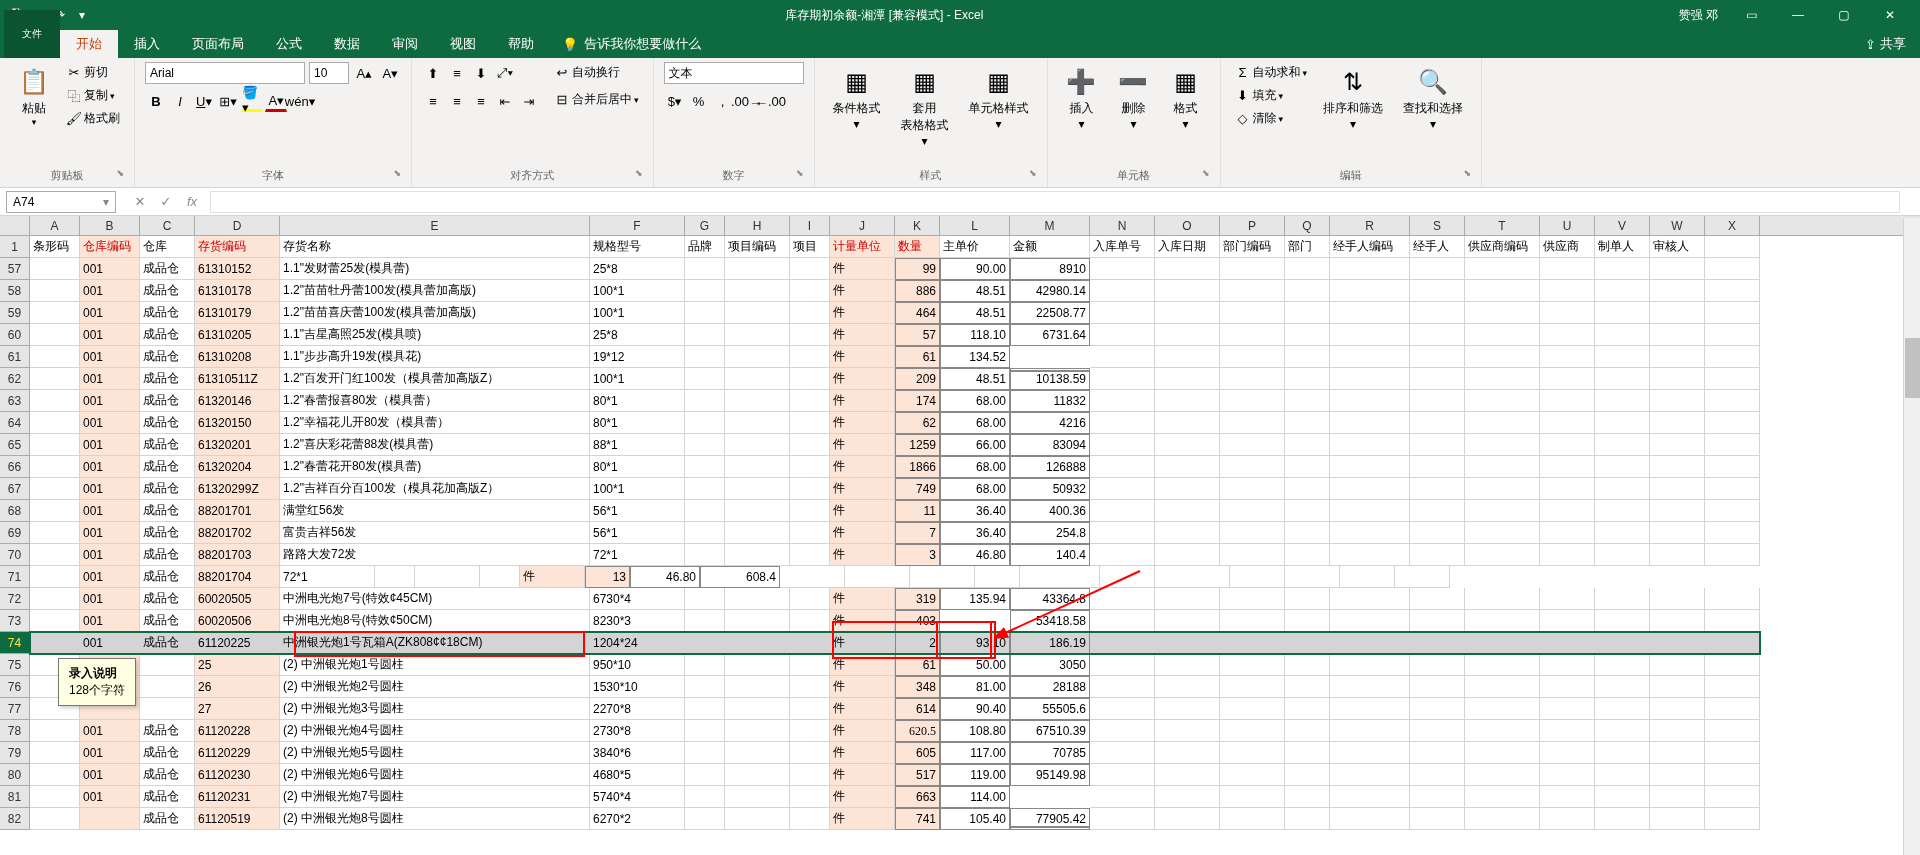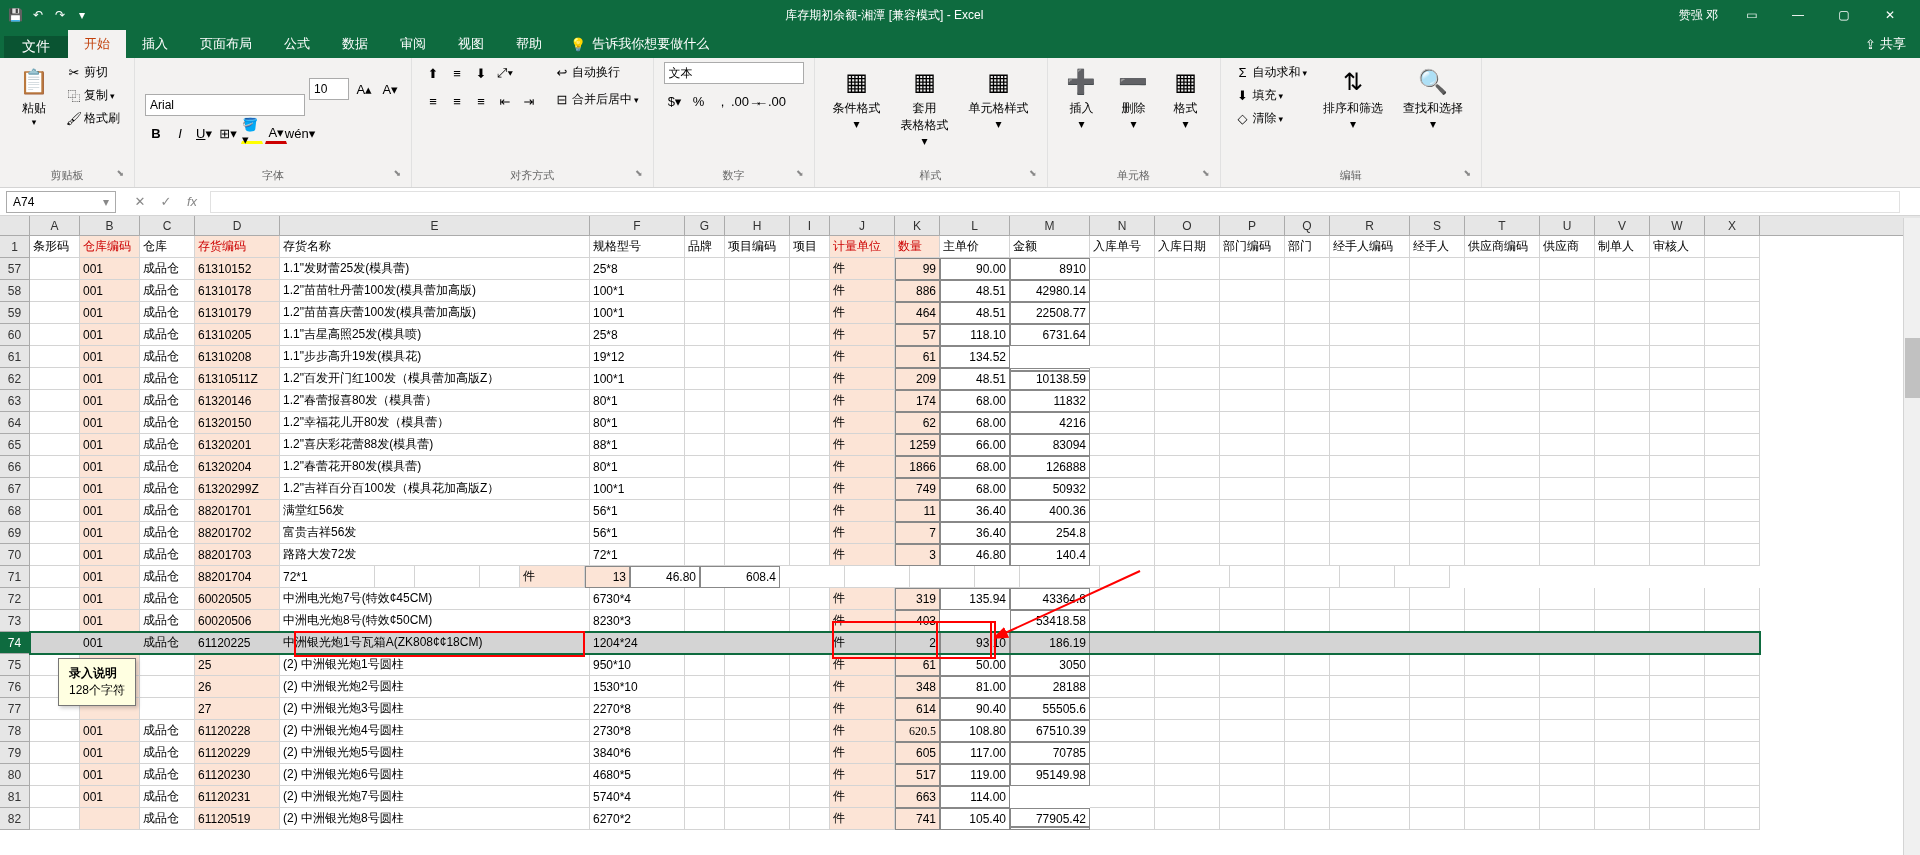--- a/index.html
+++ b/index.html
@@ -8,21 +8,21 @@
 
 .title-bar { height: 30px; background: #0e6b3f; display: flex; align-items: center; color: #fff; font-size: 12px; }
 .title-left { display: flex; align-items: center; gap: 6px; padding-left: 8px; }
 .title-center { flex: 1; text-align: center; }
 .title-right { display: flex; align-items: center; gap: 2px; padding-right: 8px; }
 .qat-icon { width: 16px; height: 16px; display: flex; align-items: center; justify-content: center; color: #fff; font-size: 12px; }
 .win-btn { width: 44px; height: 28px; display: flex; align-items: center; justify-content: center; cursor: pointer; }
 
 
 .tab-bar { height: 28px; background: #0e6b3f; display: flex; align-items: flex-end; padding-left: 4px; }
-.file-tab { background: #0a5432; color: #fff; padding: 2px 18px; font-size: 14px; cursor: pointer; }
+.file-tab { background: #0a5432; color: #fff; padding: 17px 18px; font-size: 10px; cursor: pointer; }
 .ribbon-tab { color: #fff; padding: 5px 16px; font-size: 13px; cursor: pointer; }
 .ribbon-tab.active { background: #f3f2f1; color: #c2410c; }
 .tellme { color: #fff; font-size: 13px; padding: 5px 12px; display: flex; align-items: center; gap: 6px; }
 .share-btn { margin-left: auto; color: #fff; padding: 5px 14px; font-size: 13px; display: flex; align-items: center; gap: 4px; }
 
 
 .ribbon { height: 130px; background: #f3f2f1; border-bottom: 1px solid #d4d4d4; display: flex; }
 .ribbon-group { border-right: 1px solid #e1e1e1; padding: 4px 10px 2px; display: flex; flex-direction: column; }
 .group-content { flex: 1; display: flex; align-items: flex-start; gap: 4px; }
 .group-label { text-align: center; font-size: 11px; color: #666; padding: 2px 0; position: relative; }
@@ -44,21 +44,21 @@
 
 
 .grid-area { position: relative; height: 665px; overflow: hidden; }
 .col-headers { display: flex; height: 20px; background: #e6e6e6; border-bottom: 1px solid #ababab; position: sticky; top: 0; }
 .corner { width: 30px; height: 20px; background: #e6e6e6; border-right: 1px solid #ababab; border-bottom: 1px solid #ababab; }
 .col-h { border-right: 1px solid #ababab; display: flex; align-items: center; justify-content: center; font-size: 12px; color: #333; cursor: pointer; }
 
 .grid-body { display: flex; }
 .row-headers { width: 30px; }
 .row-h { height: 22px; border-right: 1px solid #ababab; border-bottom: 1px solid #ababab; background: #e6e6e6; display: flex; align-items: center; justify-content: center; font-size: 12px; color: #333; cursor: pointer; }
-.row-h.sel { background: #0e6b3f; color: #ffffff; }
+.row-h.sel { background: #0e6b3f; color: #fde047; }
 
 .cells { position: relative; }
 .row { display: flex; height: 22px; }
 .cell { border-right: 1px solid #d4d4d4; border-bottom: 1px solid #d4d4d4; font-size: 12px; padding: 0 3px; display: flex; align-items: center; overflow: hidden; white-space: nowrap; }
 .cell.hdr { background: #fff; font-weight: normal; }
 .cell.peach { background: #fce4d6; }
 .cell.peach-red { background: #fce4d6; color: #c00; }
 .cell.right { justify-content: flex-end; }
 
 .row.sel .cell { background: #d4d4d4 !important; }
@@ -145,21 +145,21 @@
             <span>格式刷</span>
           </div>
       </div>
     </div>
     <div class="group-label">剪贴板</div>
   </div>
 
   <div class="ribbon-group" style="min-width:260px">
     <div class="group-content" style="flex-direction:column;gap:6px;width:100%">
       <div style="display:flex;gap:4px;align-items:center">
-        <input class="font-select" style="width: 160px; margin-top: 32px;" value="Arial">
+        <input class="font-select" style="width: 160px;" value="Arial">
         <input class="font-select" style="width: 40px;" value="10">
         <span class="icon-btn">A▴</span>
         <span class="icon-btn">A▾</span>
       </div>
       <div style="display:flex;gap:2px">
         <span class="icon-btn">
             <b>B</b>
           </span>
         <span class="icon-btn">
             <i>I</i>

